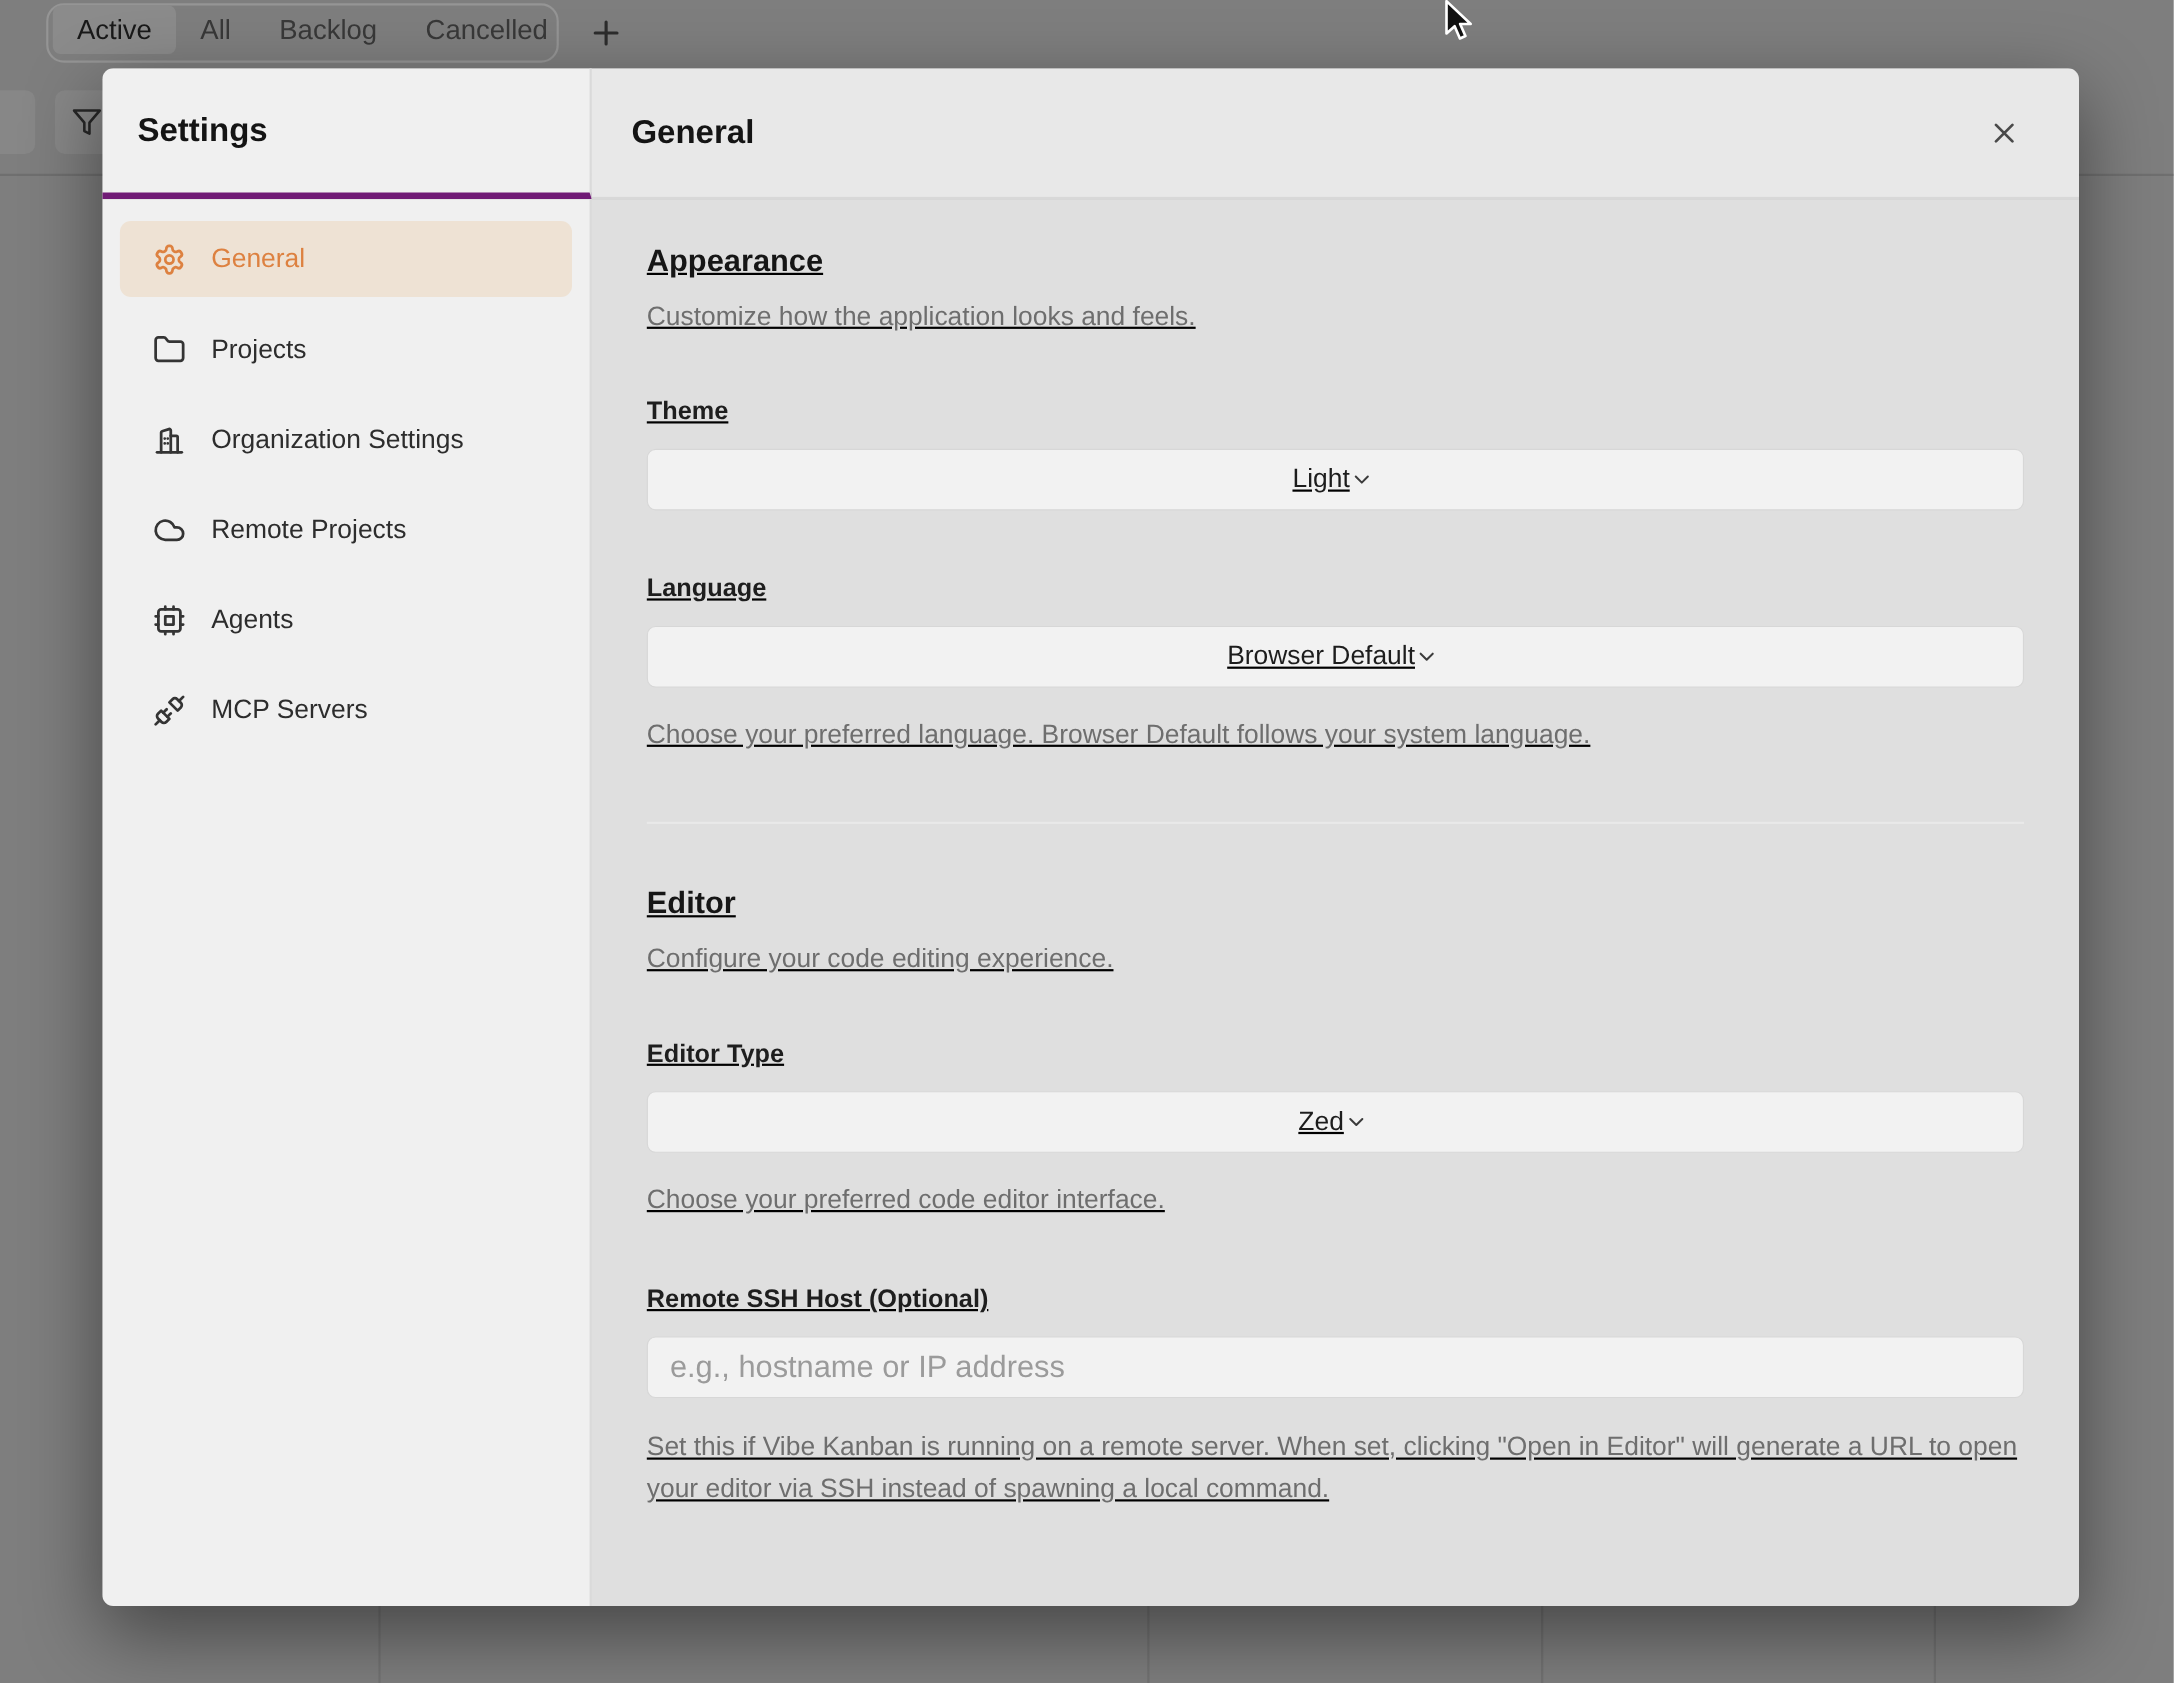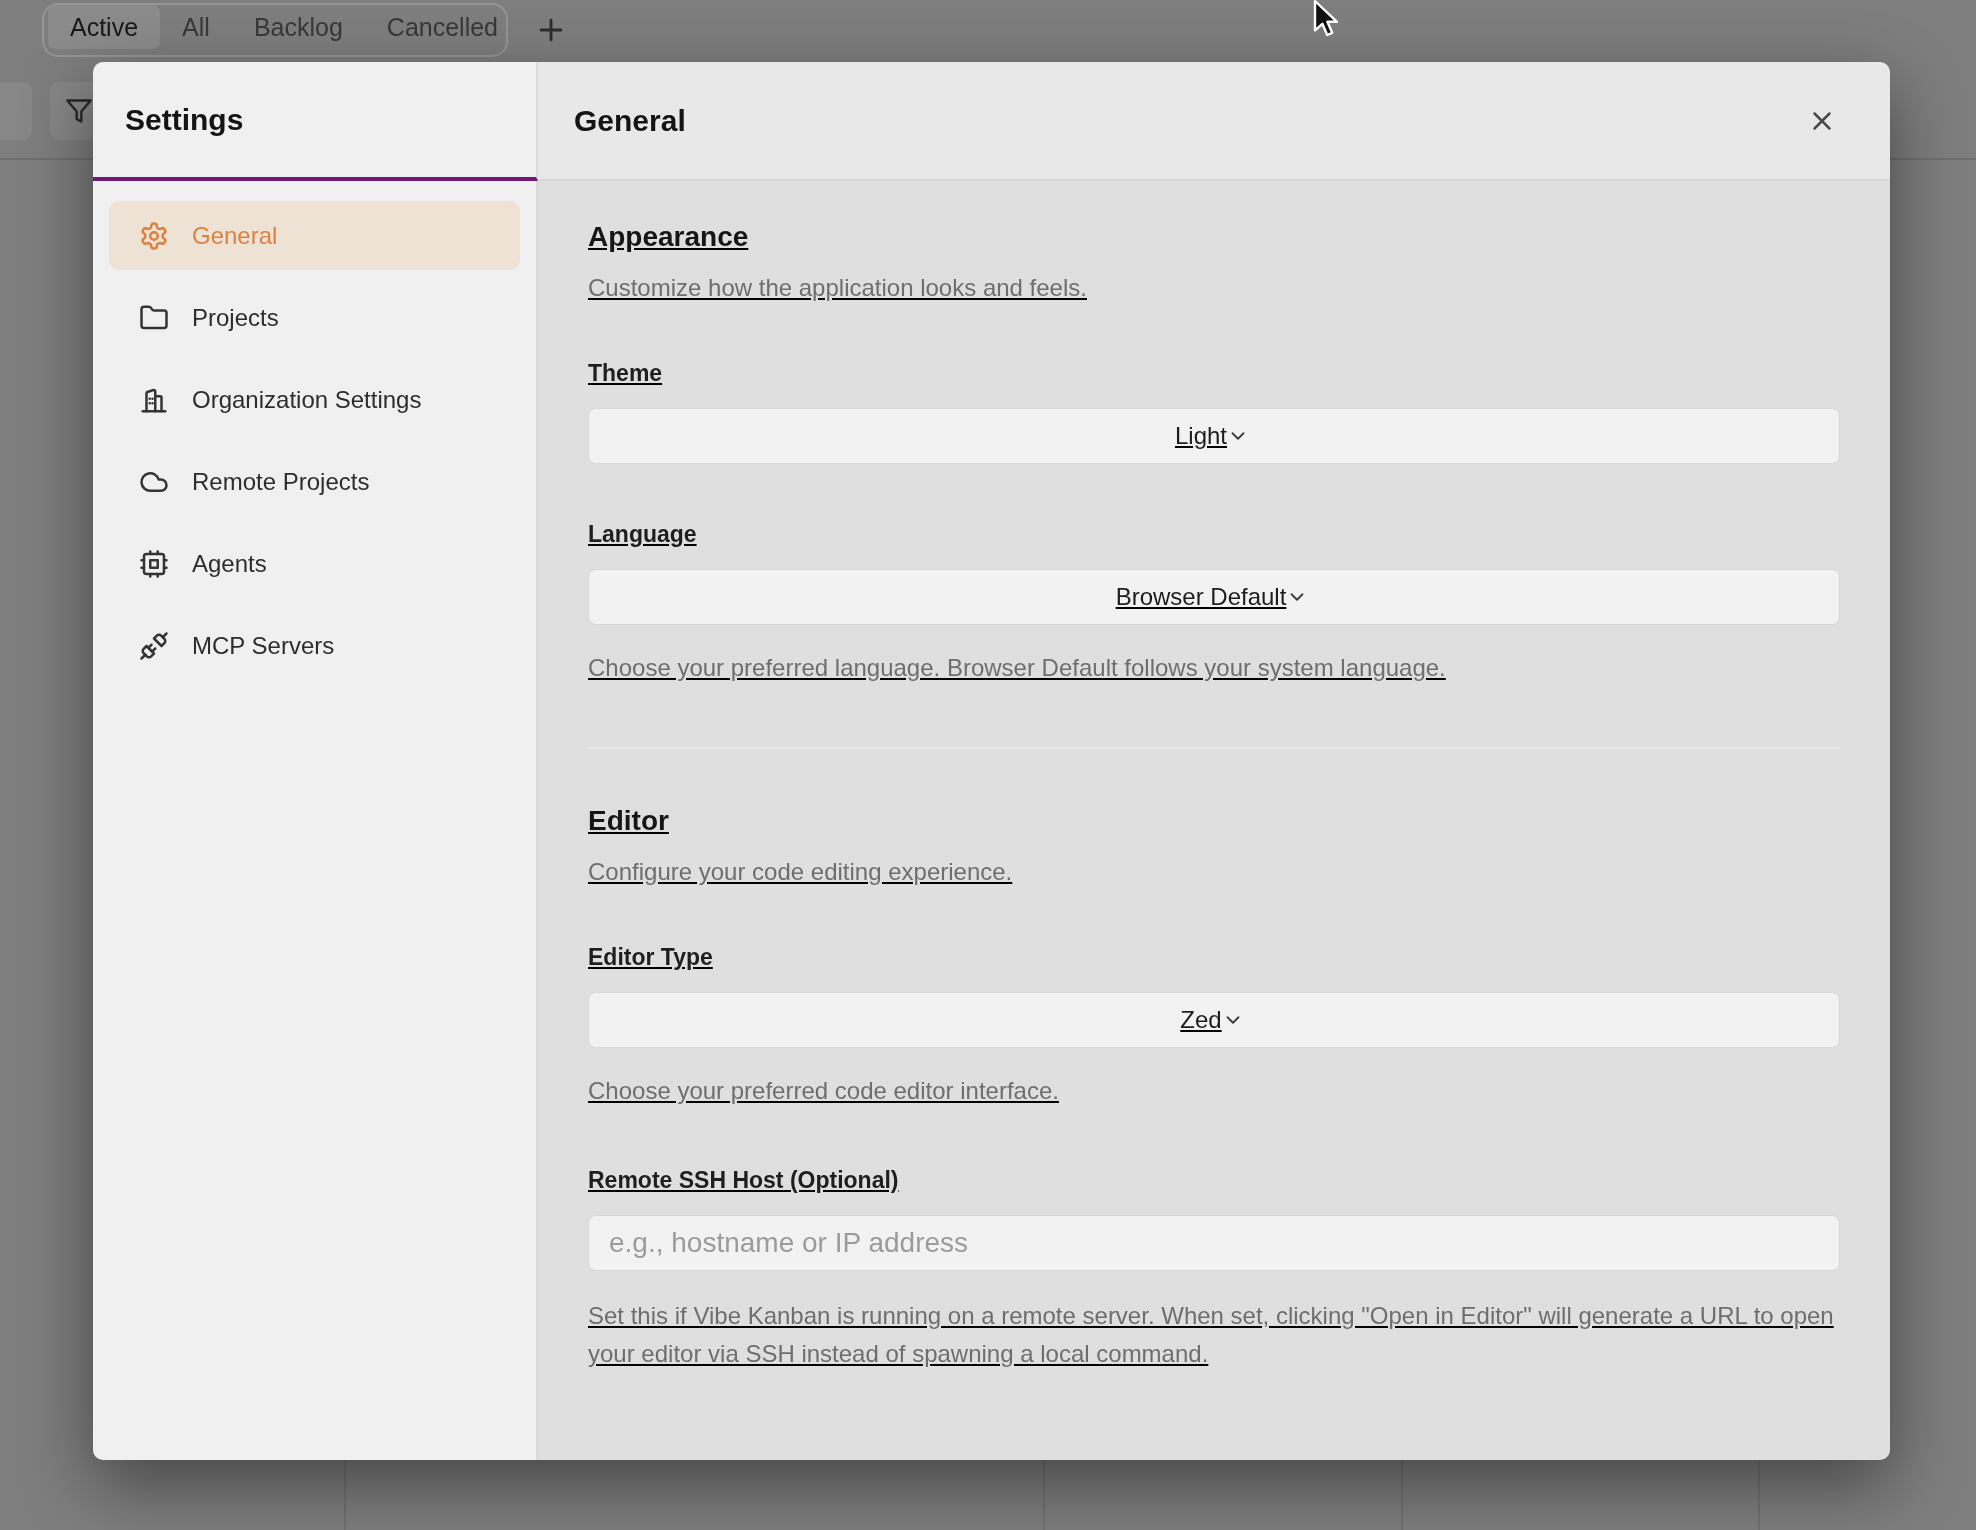--- a/index.html
+++ b/index.html
@@ -39,21 +39,21 @@
   .toolbar-line { position:absolute; left:0; top:158px; width:100%; height:2px; background:#6f6f6f; }
   .col-line { position:absolute; top:1450px; height:80px; width:2px; background:#727272; }
 
   
   .modal {
     position:absolute; left:93px; top:62px; width:1797px; height:1398px;
     border-radius:10px; overflow:hidden; z-index:10;
     box-shadow:0 24px 70px rgba(0,0,0,.45);
     display:grid; grid-template-columns:445px 1fr; grid-template-rows:119px 1fr;
   }
-  .s-header { background:#f0f0f0; border-right:2px solid #dadada; border-bottom:4px solid #701a75;
+  .s-header { background:#f0f0f0; border-right:2px solid #dadada; border-bottom:6px solid #701a75;
               display:flex; align-items:center; padding:0 32px; }
   .s-header h1 { font-size:30px; font-weight:700; color:#141414; }
   .m-header { background:#e8e8e8; border-bottom:2px solid #d8d8d8;
               display:flex; align-items:center; justify-content:space-between; padding:0 48px 0 36px; }
   .m-header h2 { font-size:30px; font-weight:700; color:#141414; }
   .close-btn { background:none; border:none; color:#4a4a4a; width:40px; height:40px;
                display:flex; align-items:center; justify-content:center; cursor:pointer; }
 
   .s-nav { background:#f0f0f0; border-right:2px solid #dadada; padding:20px 16px; }
   .nav-item {

